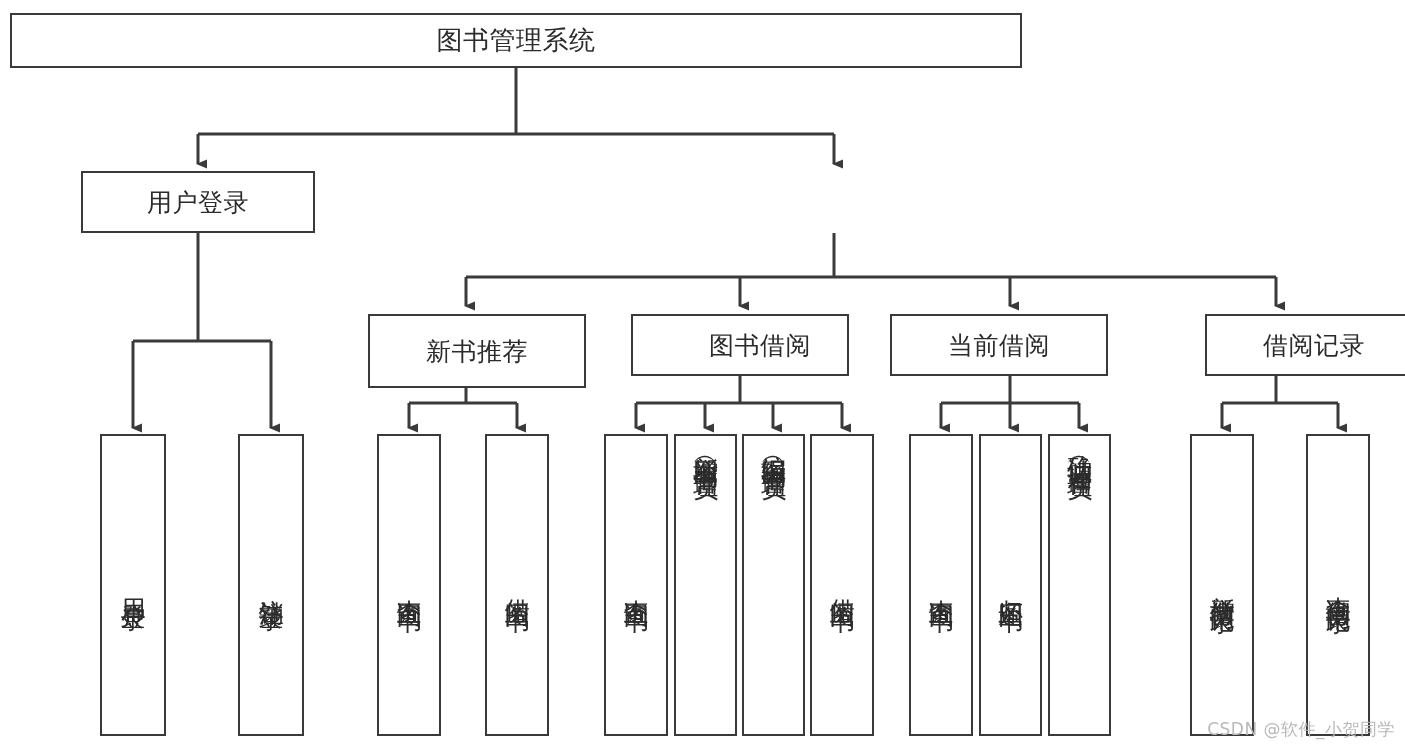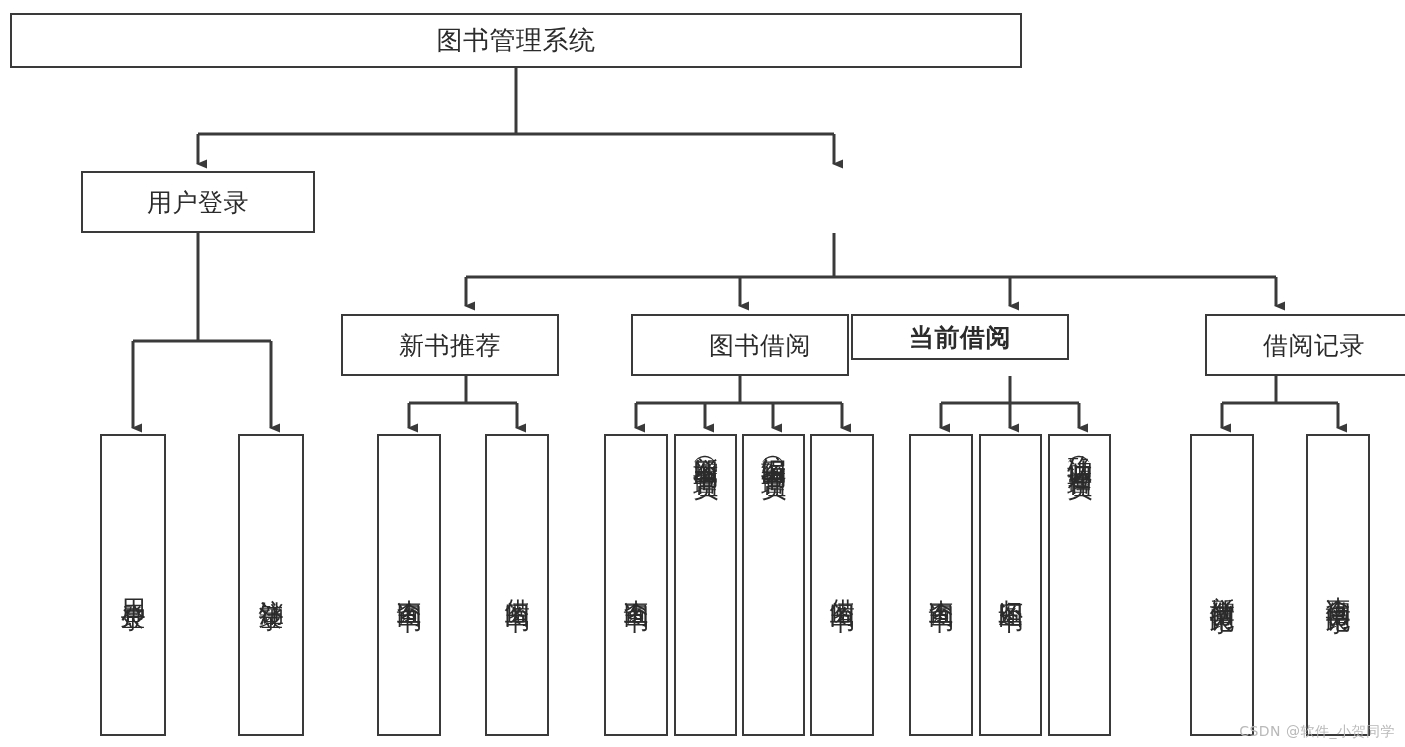--- a/index.html
+++ b/index.html
@@ -62,21 +62,21 @@
     margin: 0 auto;
     white-space: nowrap;
   }
   .node.v.center {
     align-items: center;
   }
   #watermark {
     position: absolute;
     right: 10px;
     bottom: 6px;
-    font-size: 14px;
+    font-size: 17px;
     color: #b9b9b9;
     letter-spacing: 0.5px;
     white-space: nowrap;
   }
 </style>
 </head>
 <body>
 
 <div id="canvas">
 
@@ -131,27 +131,27 @@
   </svg>
 
   <div class="node h" id="node-root" style="left:10px; top:13px; width:1012px; height:55px;">
     <span class="label">图书管理系统</span>
   </div>
 
   <div class="node h" style="left:81px; top:171px; width:234px; height:62px;">
     <span class="label">用户登录</span>
   </div>
 
-  <div class="node h" style="left:341px; top:314px; width:218px; height:62px;">
+  <div class="node h" style="left:368px; top:314px; width:218px; height:74px;">
     <span class="label">新书推荐</span>
   </div>
   <div class="node h" style="left:631px; top:314px; width:218px; height:62px;padding-left:40px;">
     <span class="label">图书借阅</span>
   </div>
-  <div class="node h" style="left:851px; top:314px; width:218px; height:46px;font-weight:bold;">
+  <div class="node h" style="left:890px; top:314px; width:218px; height:62px;">
     <span class="label">当前借阅</span>
   </div>
   <div class="node h" style="left:1205px; top:314px; width:218px; height:62px;">
     <span class="label">借阅记录</span>
   </div>
 
   <div class="node v center" style="left:100px; top:434px; width:66px; height:302px;">
     <span class="label">用户登录</span>
   </div>
   <div class="node v center" style="left:238px; top:434px; width:66px; height:302px;">

